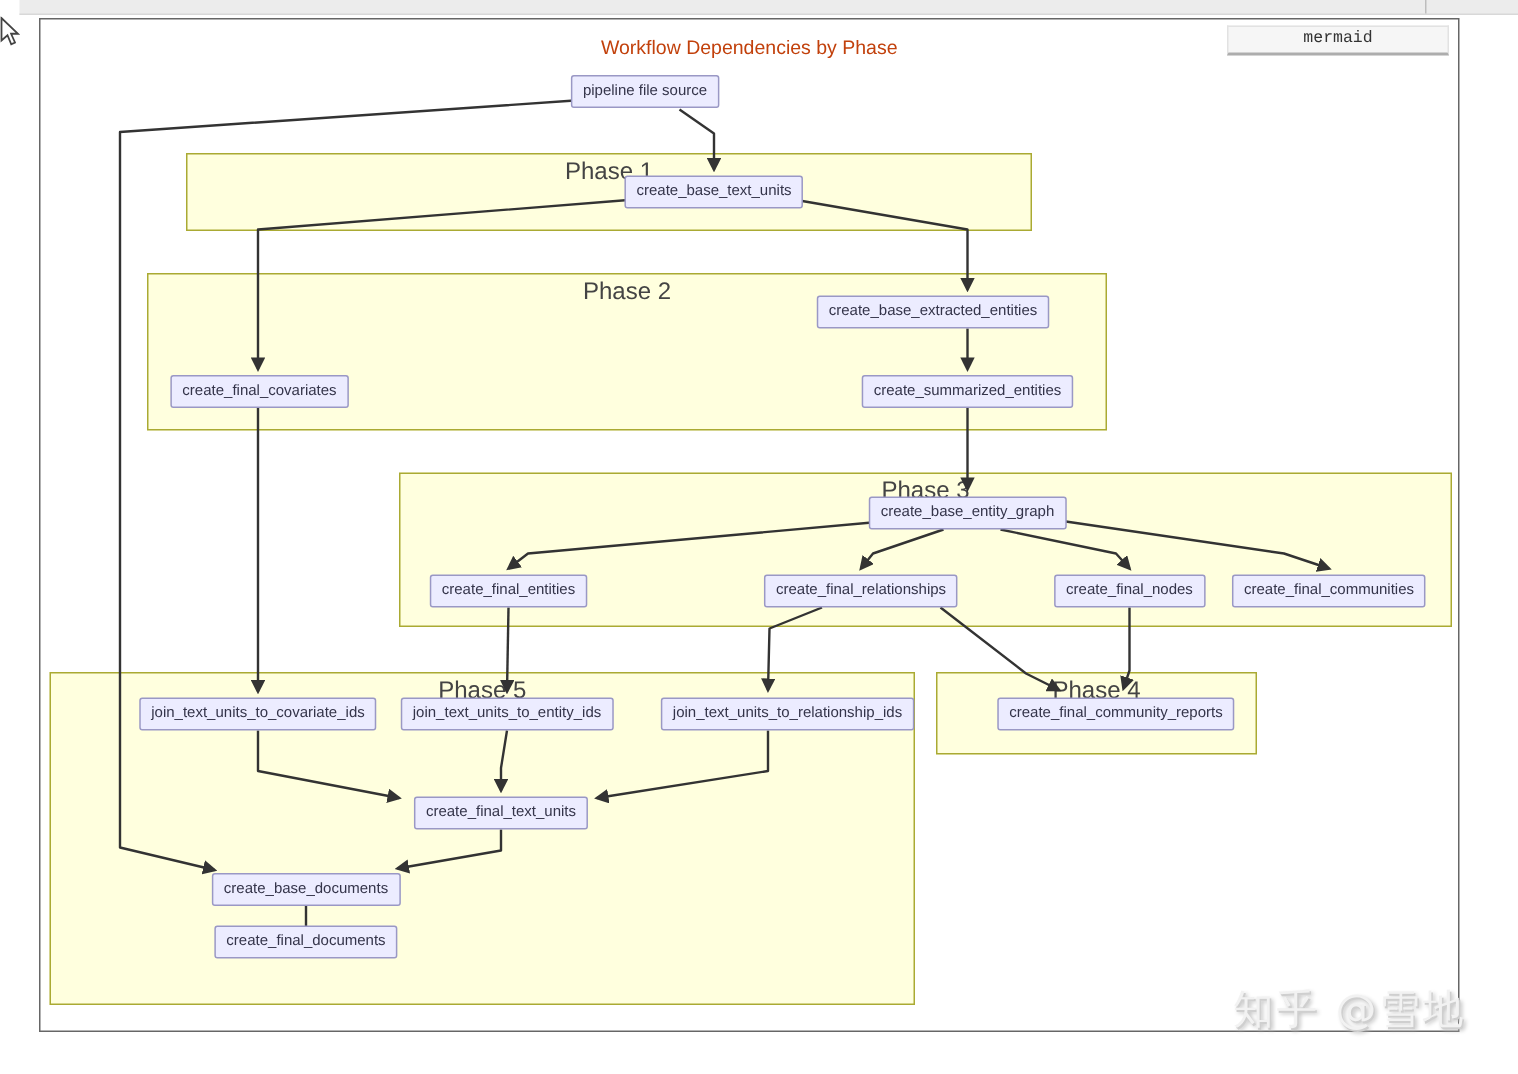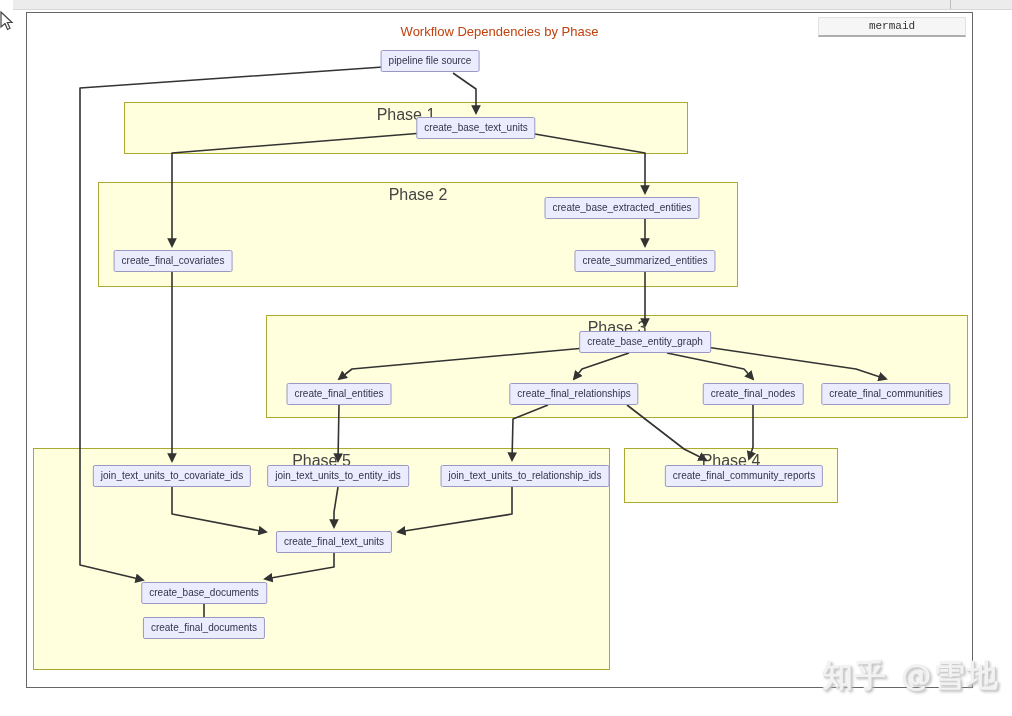--- a/index.html
+++ b/index.html
@@ -50,21 +50,21 @@
   #nodes{position:absolute;left:0;top:0;width:100%;height:100%;z-index:4;}
   .node{
     position:absolute;transform:translate(-50%,-50%);
     background:var(--node-fill,#ececff);
     border:1px solid var(--node-border,#9a98c5);
     border-radius:2px;padding:5px 7px;font-size:10px;color:#34344a;
     white-space:nowrap;line-height:1;
   }
   #watermark{
     position:absolute;left:822px;top:655px;z-index:6;
-    font-size:31px;font-weight:bold;letter-spacing:2px;color:#f2f2f2;
+    font-size:27px;font-weight:normal;letter-spacing:2px;color:#f2f2f2;
     text-shadow:1px 1px 0 #cfcfcf,2px 2px 3px #b5b5b5;
     font-family:"DejaVu Sans",sans-serif;white-space:nowrap;
   }
   #cursor{position:absolute;left:0;top:11px;z-index:10;}
 </style>
 </head>
 <body>
 
 <div id="stage">
 

